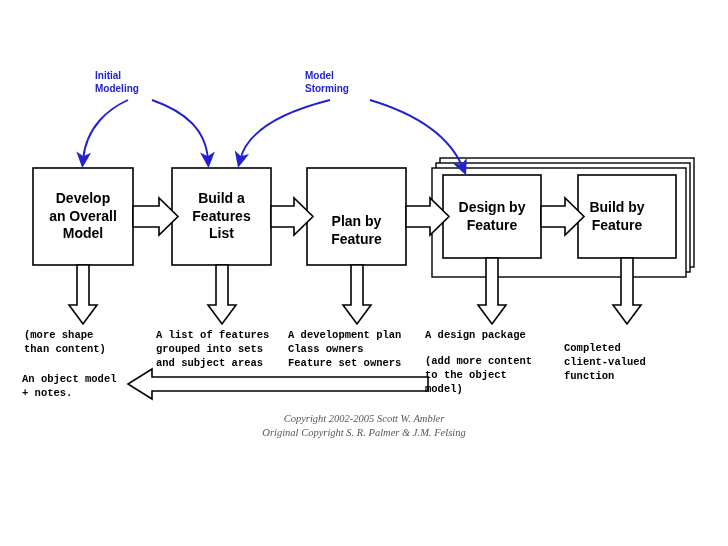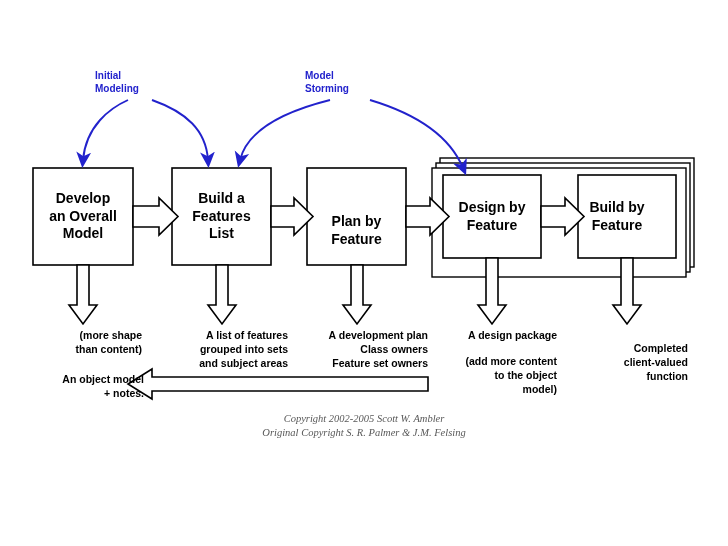--- a/index.html
+++ b/index.html
@@ -41,22 +41,22 @@
     text-align: left;
     font-family: "Liberation Sans", sans-serif;
     font-weight: bold;
     font-size: 10px;
     line-height: 1.25;
     color: #2222cc;
     white-space: pre-line;
   }
   .out-label {
     position: absolute;
-    text-align: right;
-    font-family: Liberation Sans, sans-serif;
+    text-align: left;
+    font-family: Liberation Mono, monospace;
     font-weight: bold;
     font-size: 10.5px;
     line-height: 1.35;
     color: #000000;
     white-space: pre-line;
   }
   .copyright {
     position: absolute;
     width: 728px;
     left: 0;

